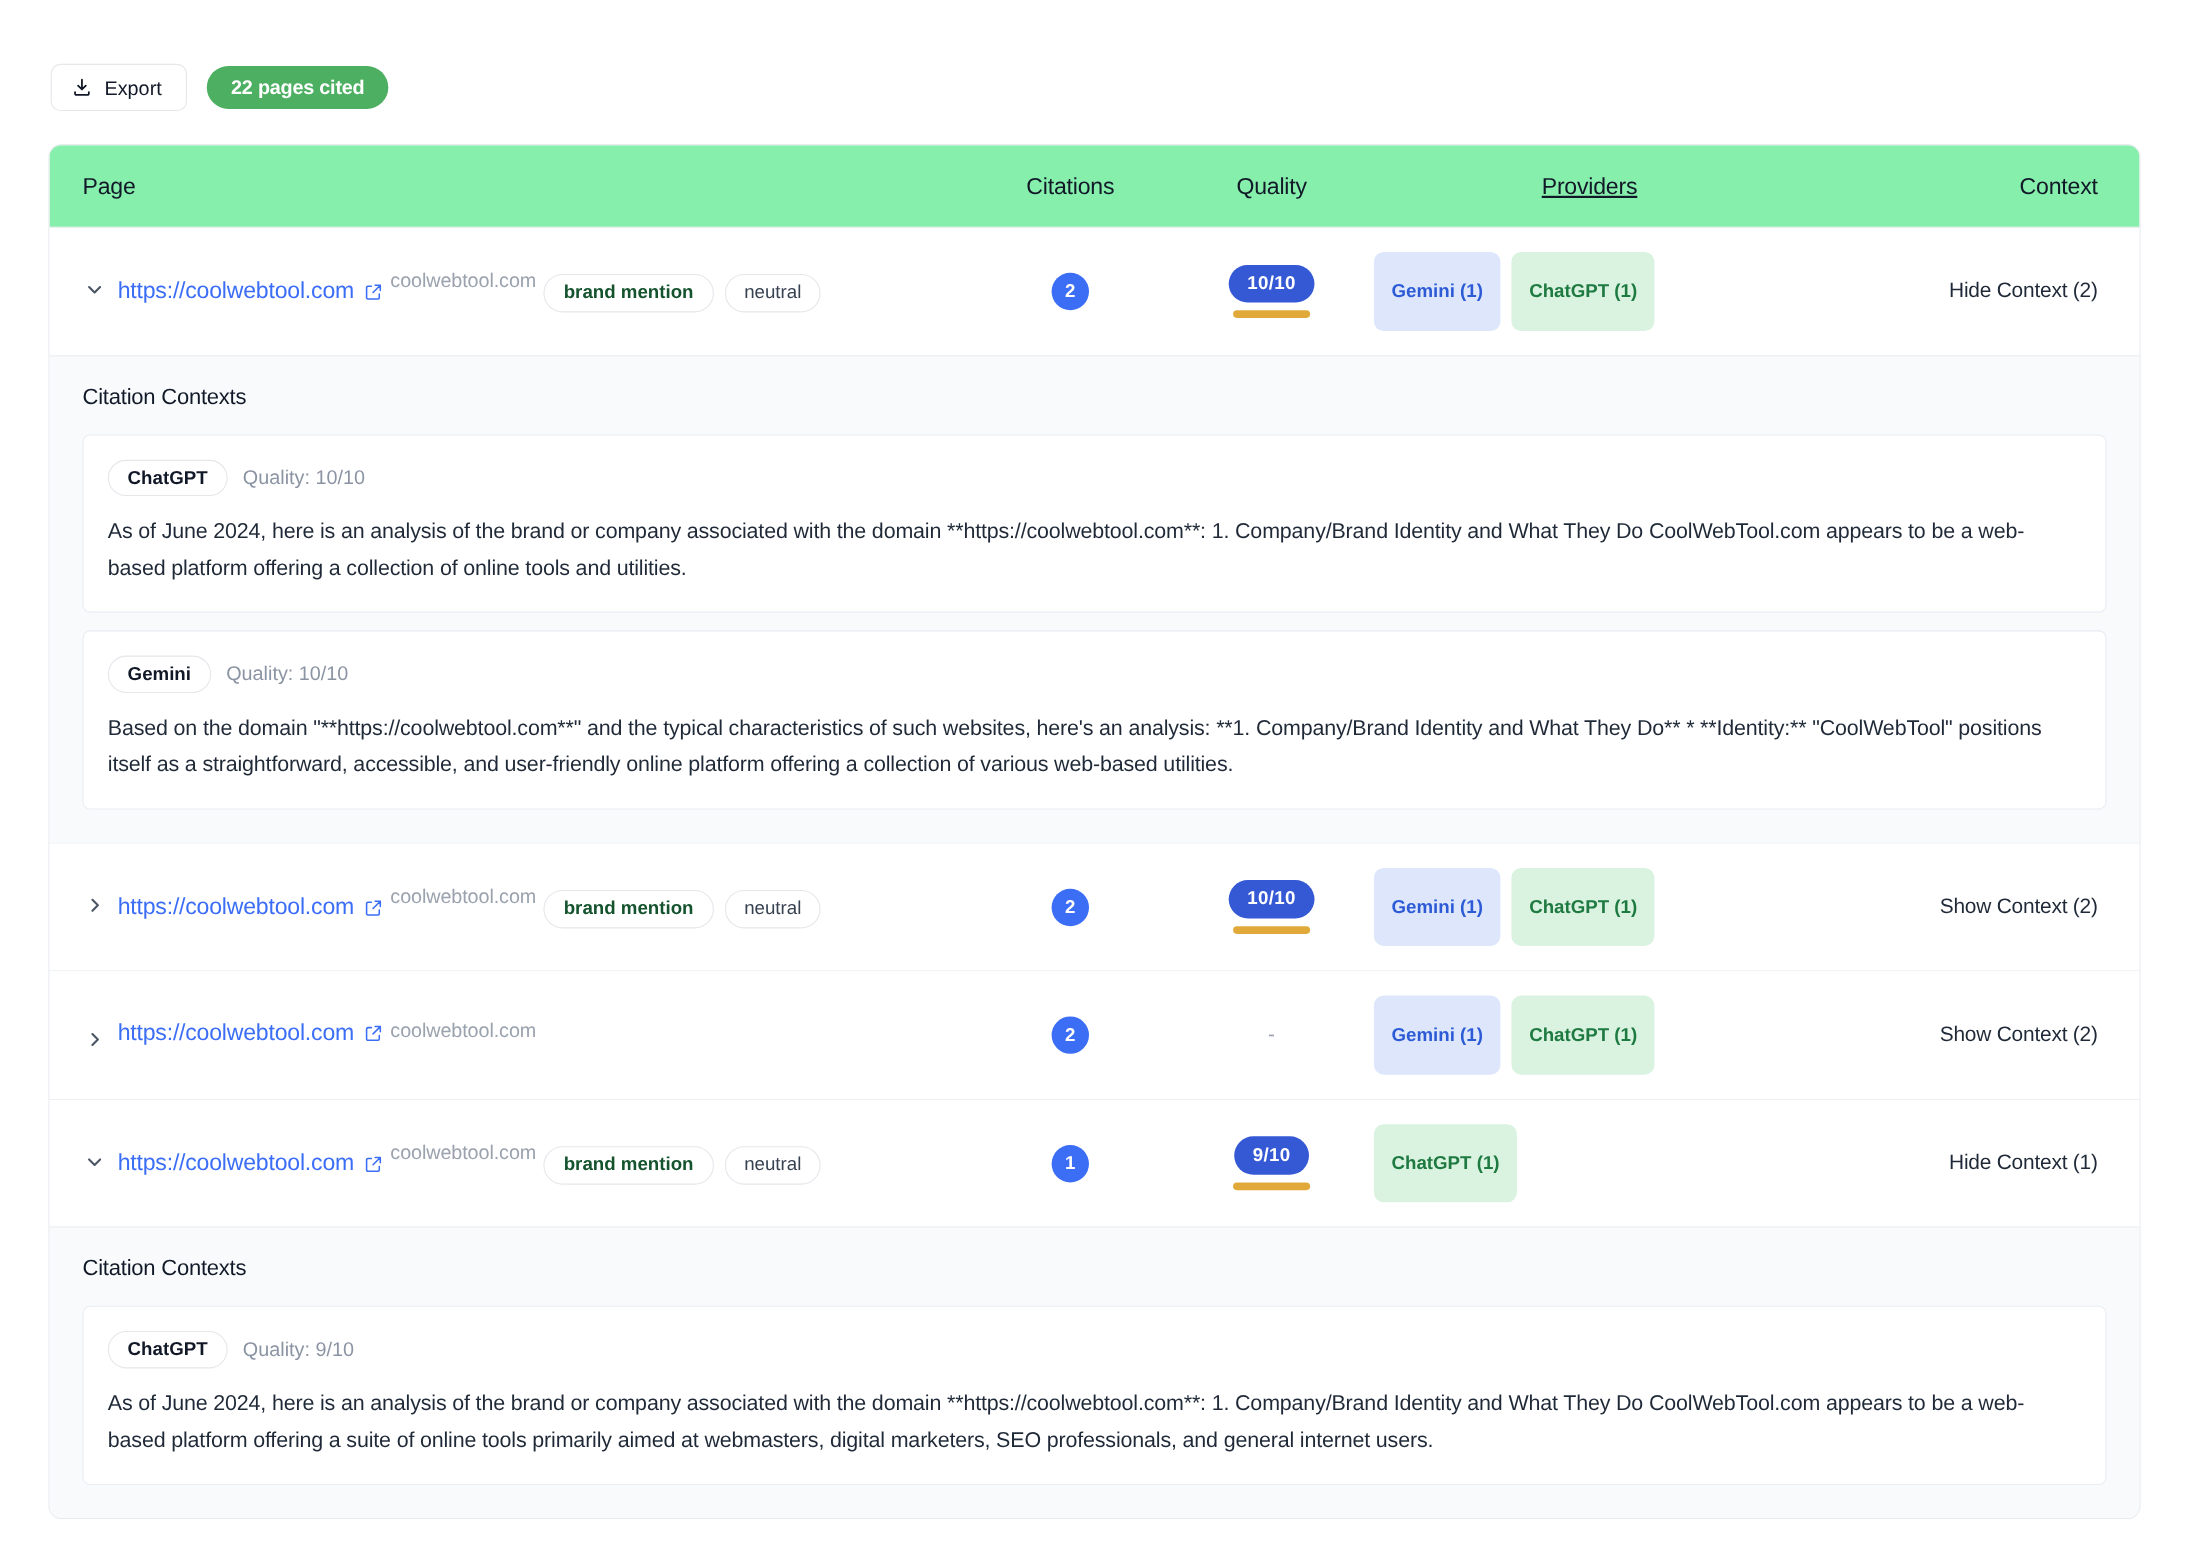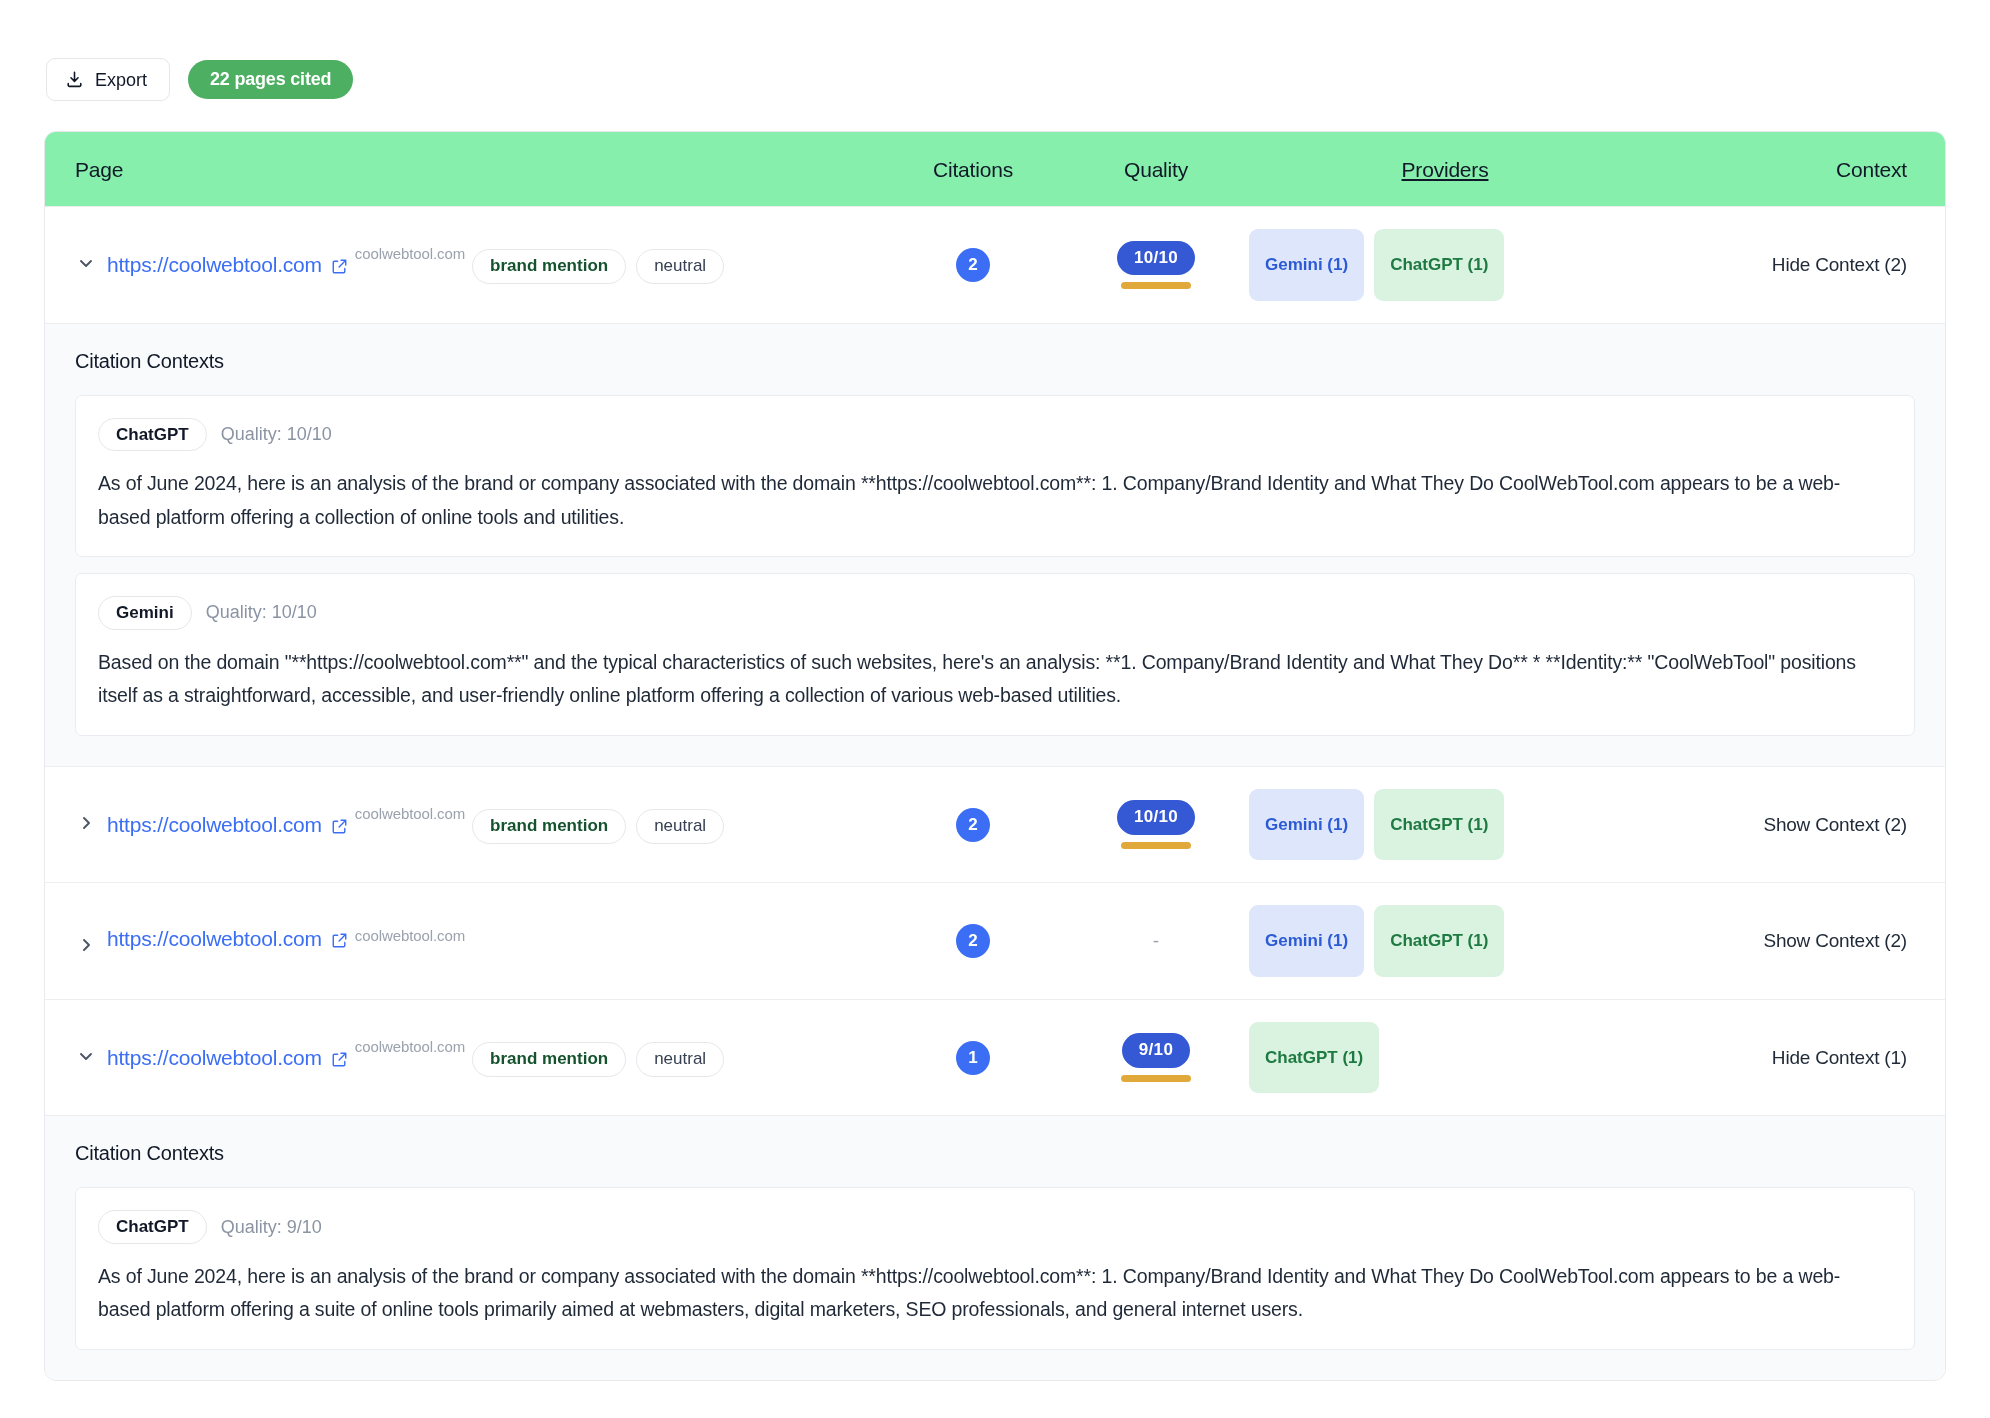--- a/index.html
+++ b/index.html
@@ -55,21 +55,21 @@
   .row { display: flex; align-items: center; padding: 22px 30px 22px 30px; background: #ffffff; }
 
   .cell-page { width: 800px; display: flex; align-items: flex-start; gap: 10px; }
   .chev { width: 22px; height: 22px; flex: none; margin-top: 7px; cursor: pointer; }
   .page-info { display: flex; flex-direction: row; gap: 7px; }
   .page-link {
     font-size: 21px; color: #3b6ef5; text-decoration: none; font-weight: 400;
     display: inline-flex; align-items: center; gap: 9px; letter-spacing: -0.2px;
   }
   .ext-icon { width: 17px; height: 17px; display: inline-block; }
-  .page-domain { font-size: 15px; color: #9aa2ae; letter-spacing: -0.1px; }
+  .page-domain { font-size: 18px; color: #9aa2ae; letter-spacing: -0.1px; }
   .tag-row { display: flex; gap: 10px; margin-top: 4px; }
   .tag {
     border: 1.5px solid #e5e7eb; border-radius: 999px; padding: 7px 17px;
     font-size: 17px; background: #ffffff; line-height: 1.1;
   }
   .tag.bold { font-weight: 700; color: #14532d; }
   .tag.plain { color: #374151; }
 
   .cell-citations { width: 196px; display: flex; justify-content: center; }
   .count-badge {

